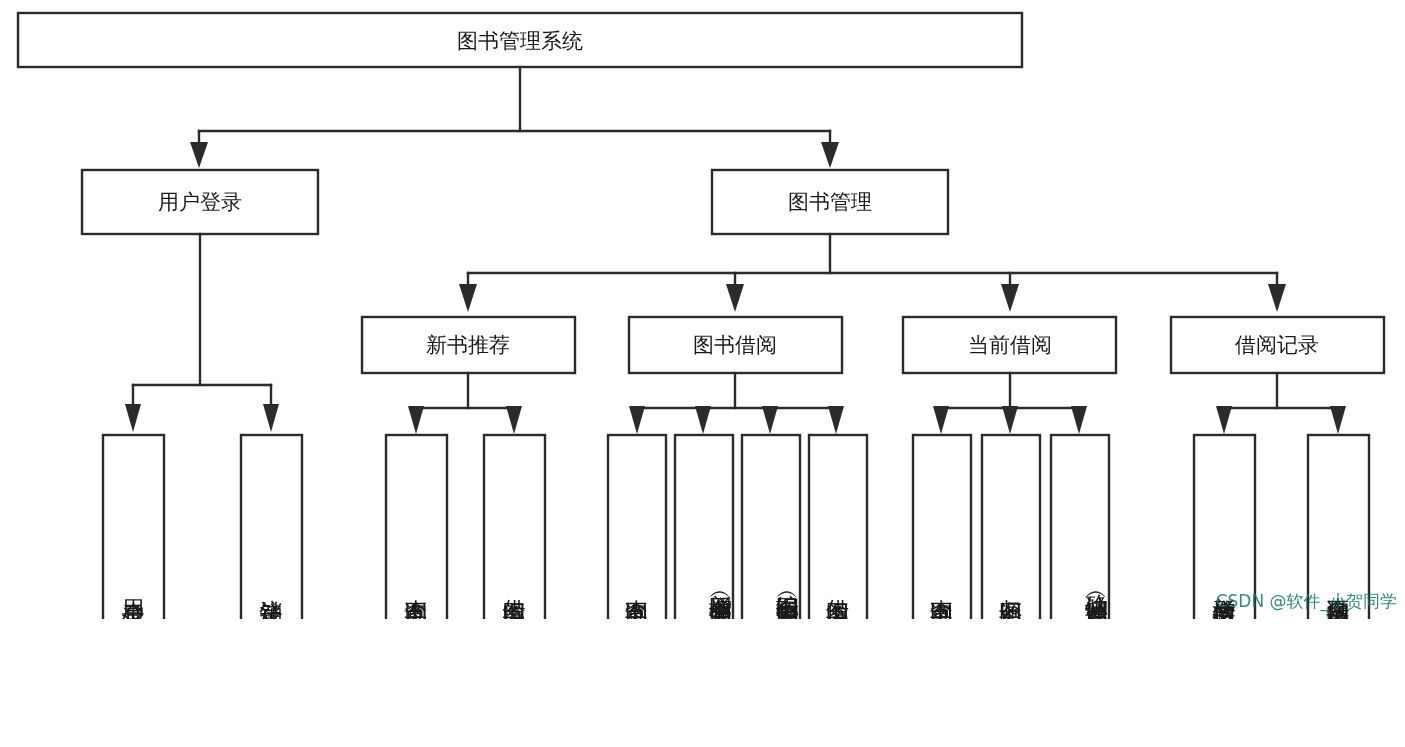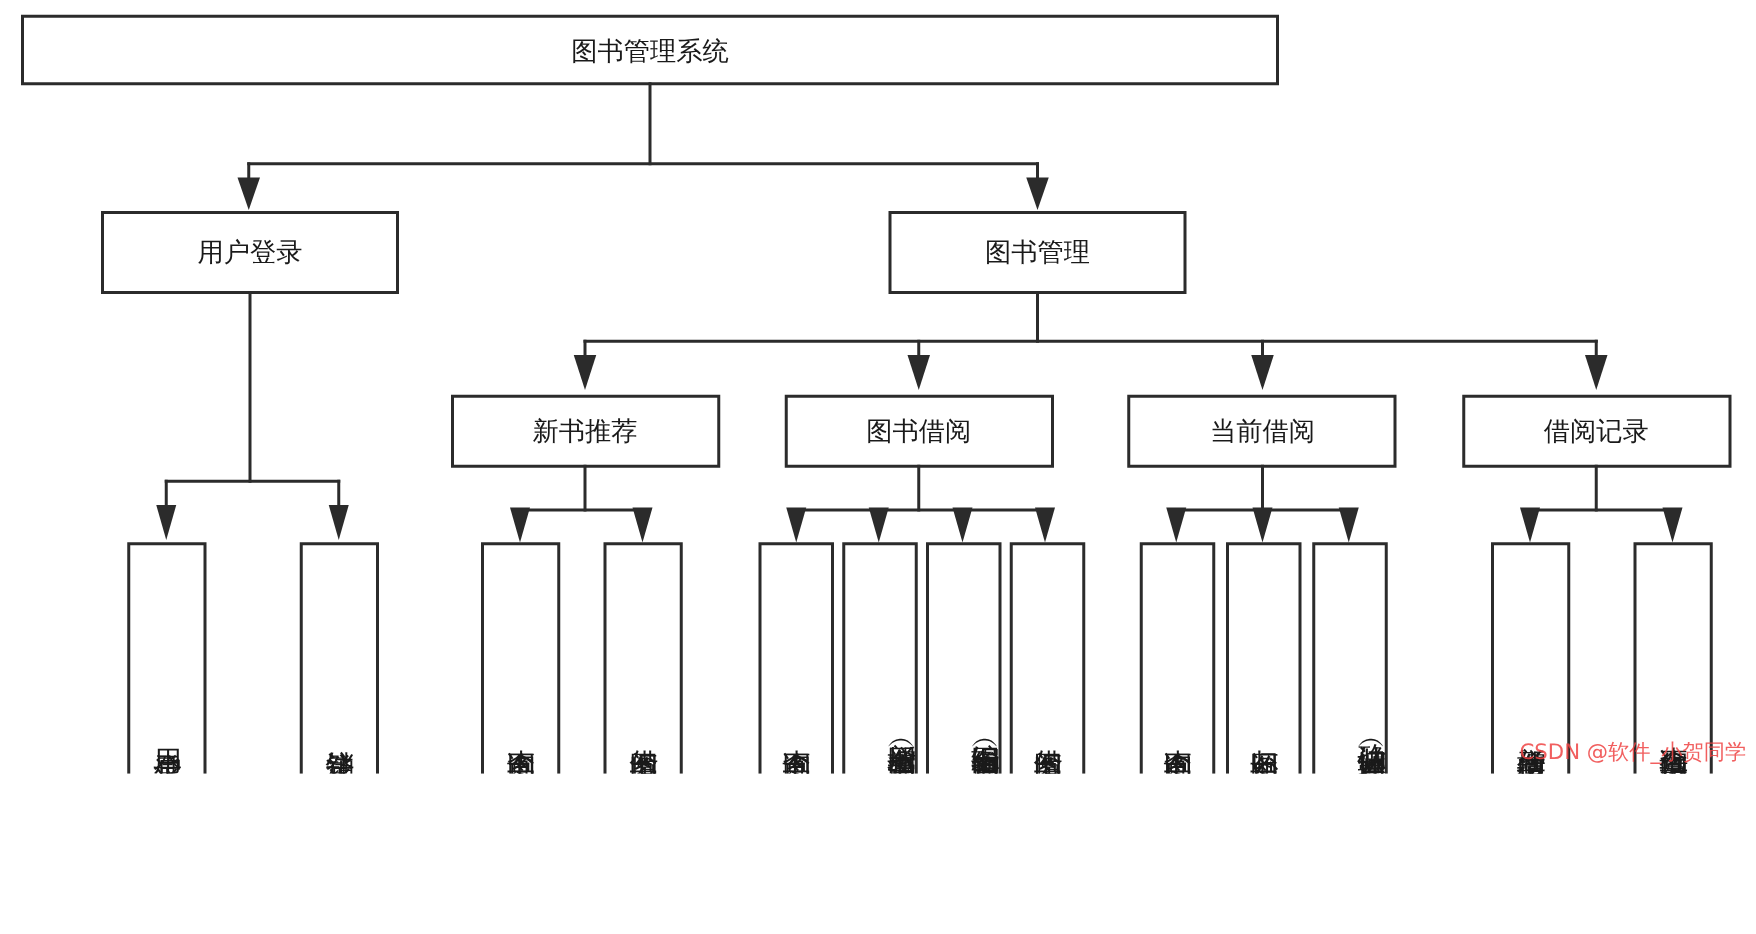--- a/index.html
+++ b/index.html
@@ -62,21 +62,21 @@
     text-align: center;
     white-space: nowrap;
     pointer-events: none;
   }
   .watermark {
     position: absolute;
     right: 8px;
     bottom: 6px;
     font-family: "DejaVu Sans", "Liberation Sans", sans-serif;
     font-size: 17px;
-    color: #ef4444;
+    color: #0f766e;
     opacity: 0.85;
     white-space: nowrap;
   }
 </style>
 </head>
 <body>
 
 <div id="diagram-root">
 
   <svg id="tree-svg" viewBox="0 0 1405 747">

